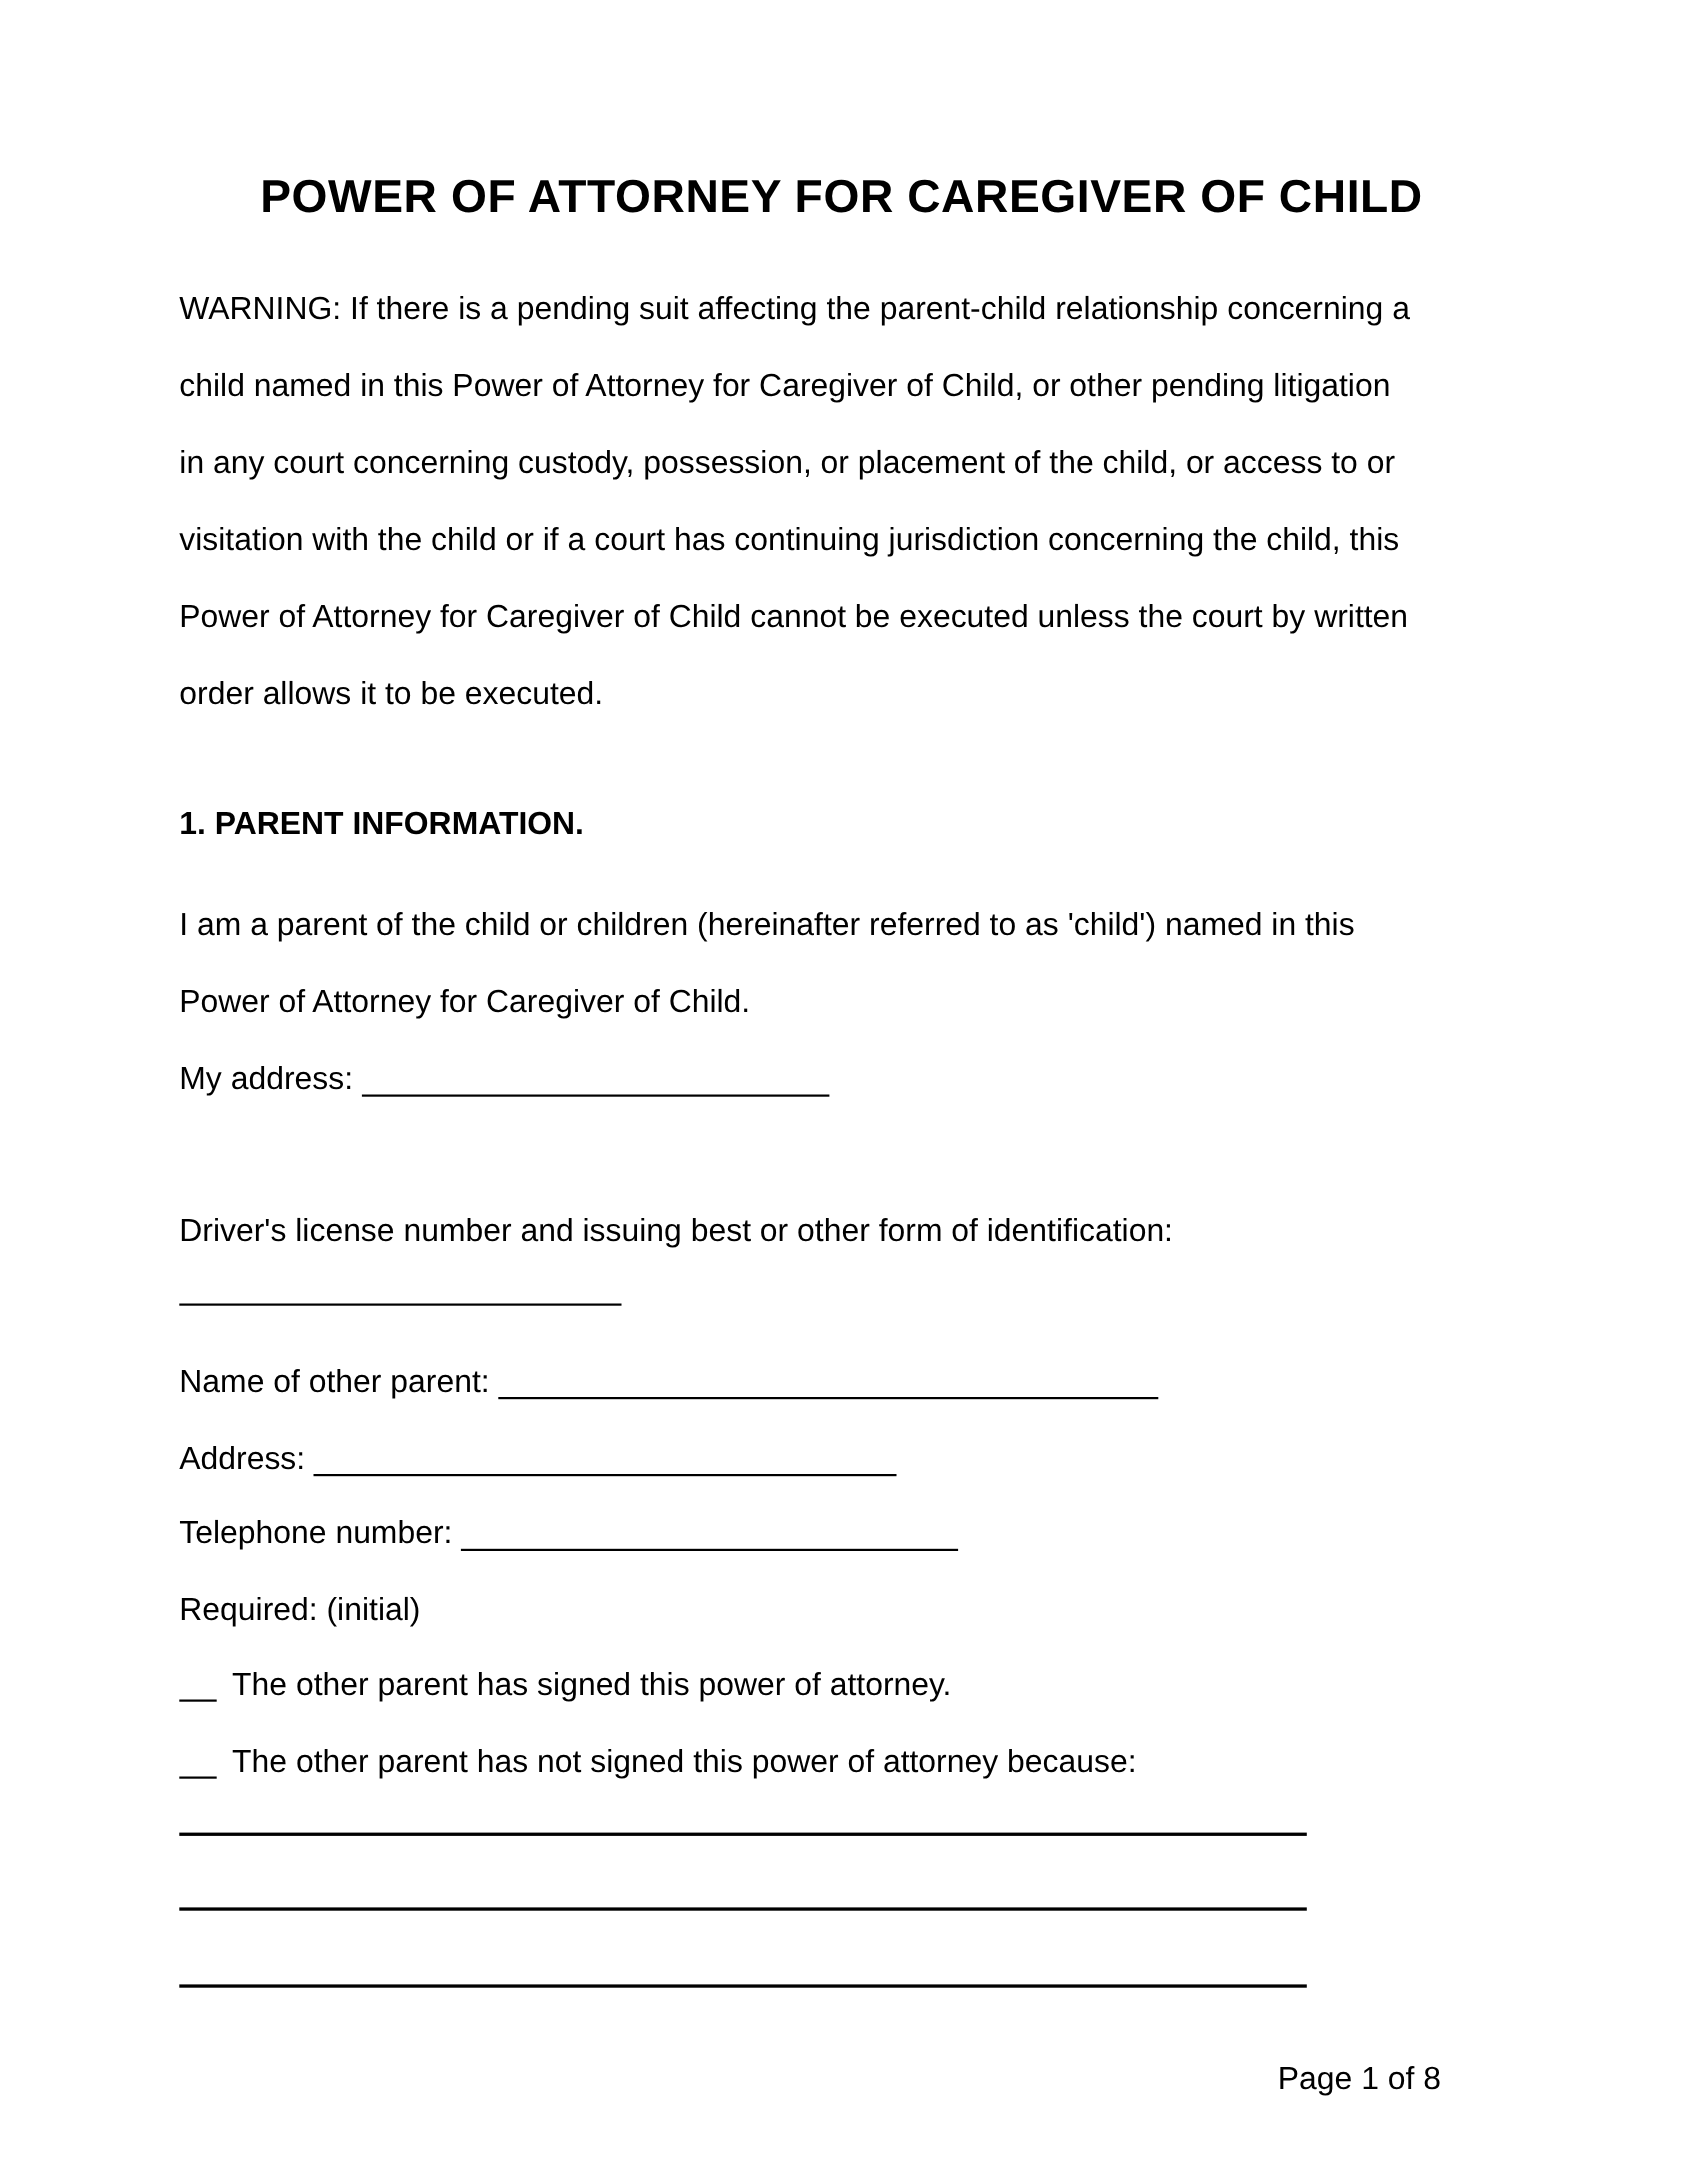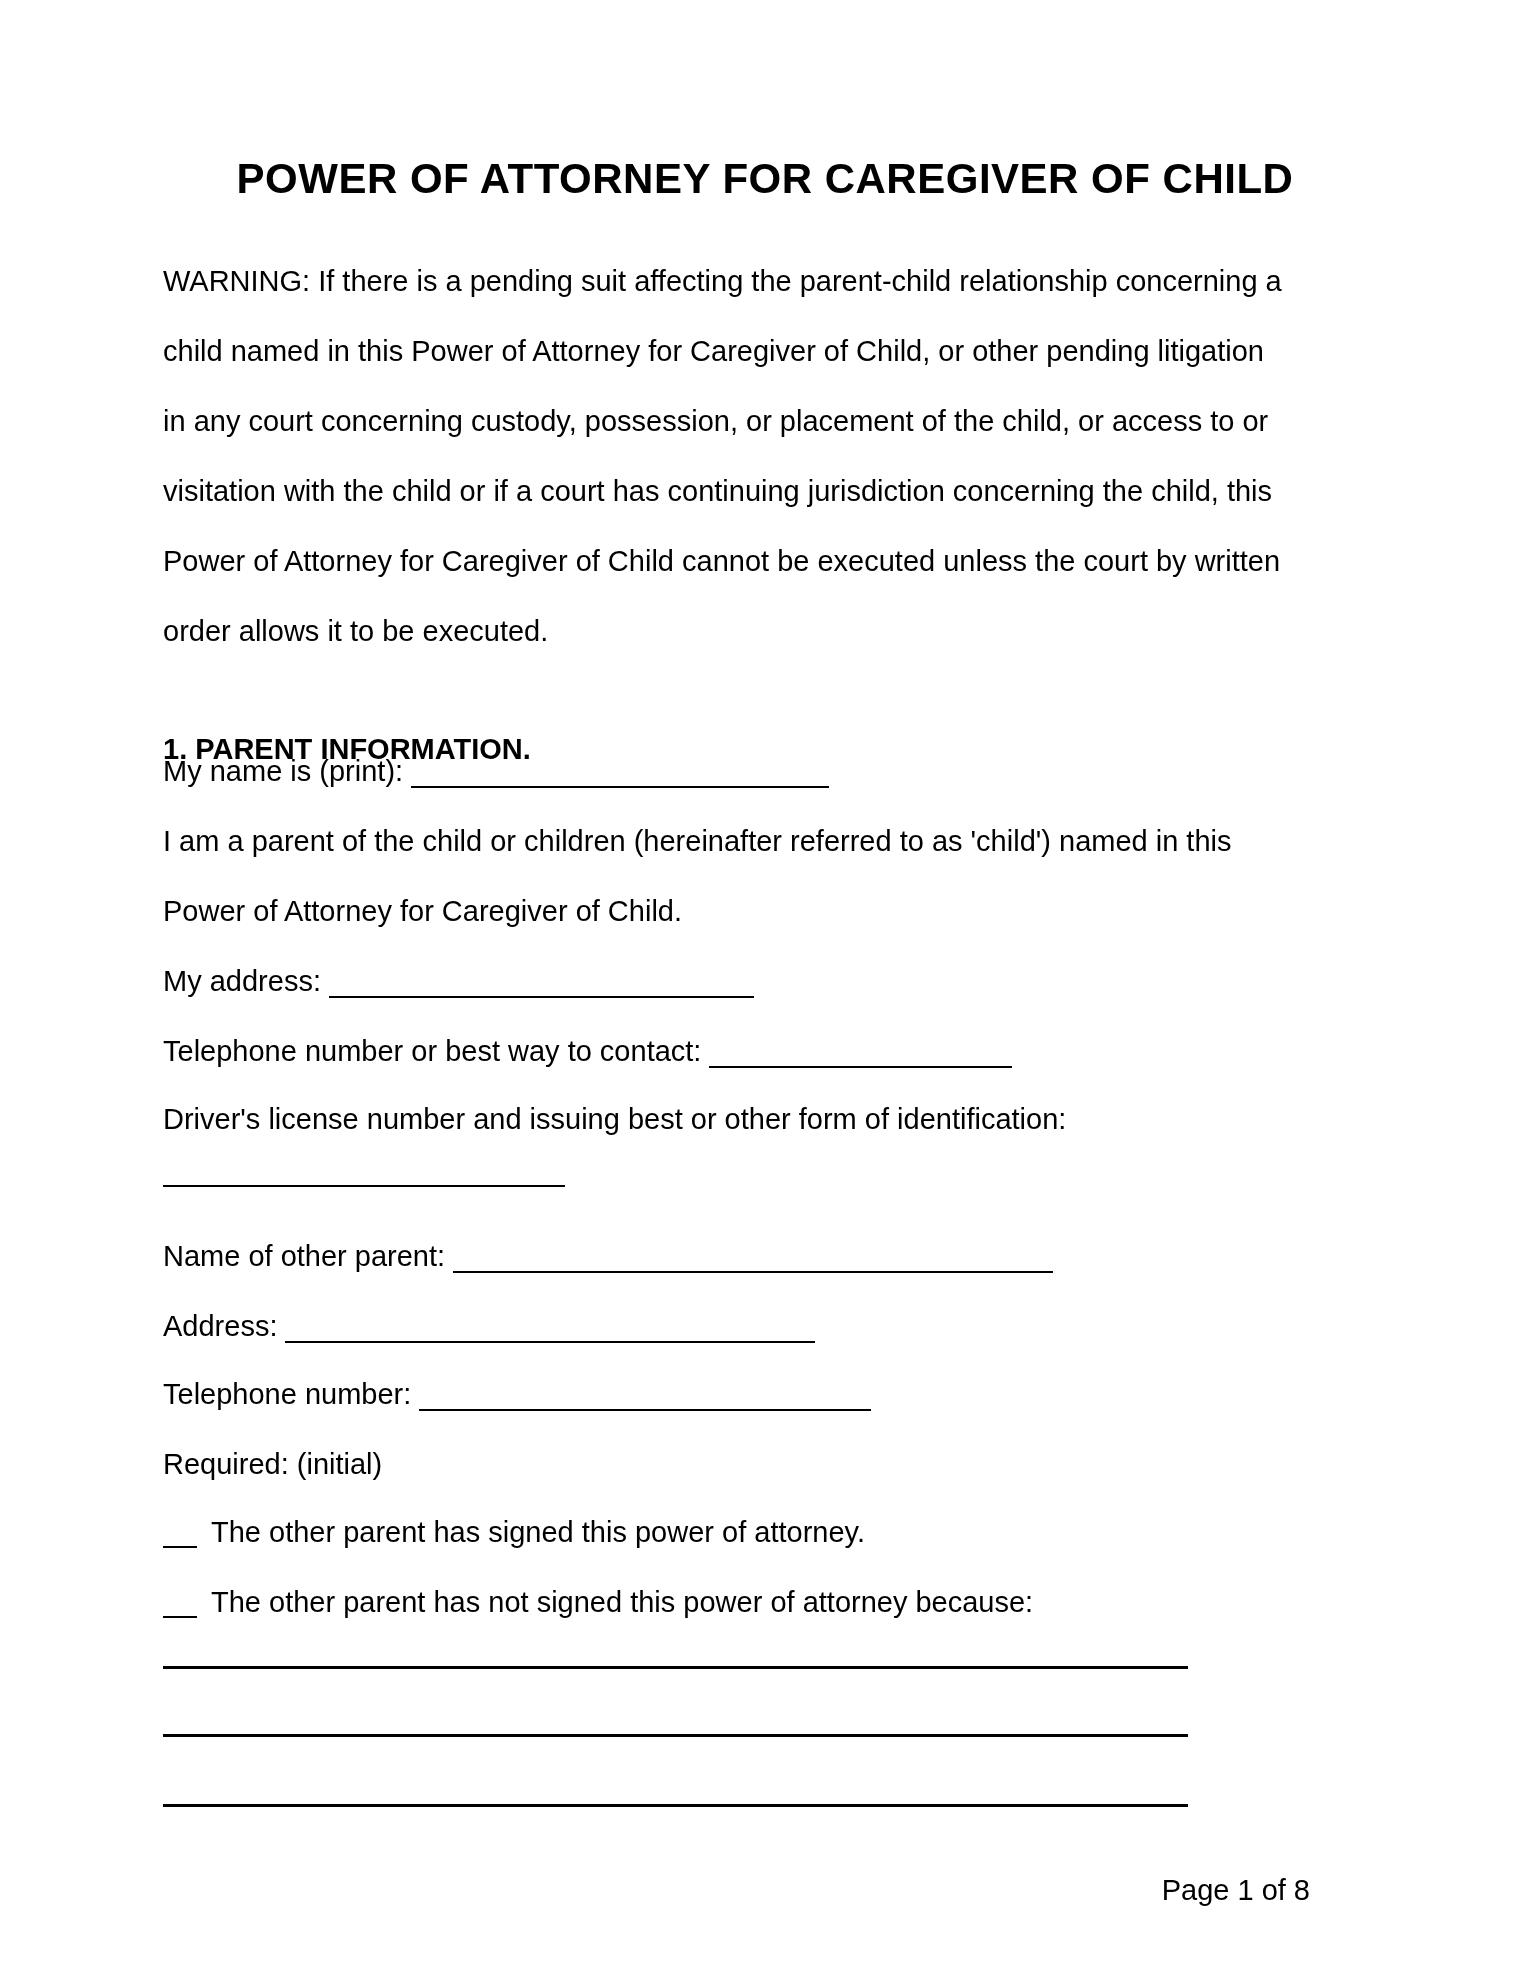--- a/index.html
+++ b/index.html
@@ -81,36 +81,30 @@
     <div class="row" style="top:267px">WARNING: If there is a pending suit affecting the parent-child relationship concerning a</div>
     <div class="row" style="top:337px">child named in this Power of Attorney for Caregiver of Child, or other pending litigation</div>
     <div class="row" style="top:407px">in any court concerning custody, possession, or placement of the child, or access to or</div>
     <div class="row" style="top:477px">visitation with the child or if a court has continuing jurisdiction concerning the child, this</div>
     <div class="row" style="top:547px">Power of Attorney for Caregiver of Child cannot be executed unless the court by written</div>
     <div class="row" style="top:617px">order allows it to be executed.</div>
   </div>
 
   <div class="row heading" style="top:687px">1. PARENT INFORMATION.</div>
 
-  <div class="row" style="top:757px">
-    <span>My name is (print):</span><span class="blank" style="width:418px"></span>
-  </div>
 
   <div>
     <div class="row" style="top:827px">I am a parent of the child or children (hereinafter referred to as 'child') named in this</div>
     <div class="row" style="top:897px">Power of Attorney for Caregiver of Child.</div>
   </div>
 
   <div class="row" style="top:967px">
     <span>My address:</span><span class="blank" style="width:425px"></span>
   </div>
 
-  <div class="row" style="top:1037px">
-    <span>Telephone number or best way to contact:</span><span class="blank" style="width:303px"></span>
-  </div>
 
   <div class="row" style="top:1105px">
     <span>Driver's license number and issuing best or other form of identification:</span>
   </div>
 
   <div class="hline-thin" style="top:1185px; width:402px"></div>
 
   <div class="row" style="top:1242px">
     <span>Name of other parent:</span><span class="blank" style="width:600px"></span>
   </div>

